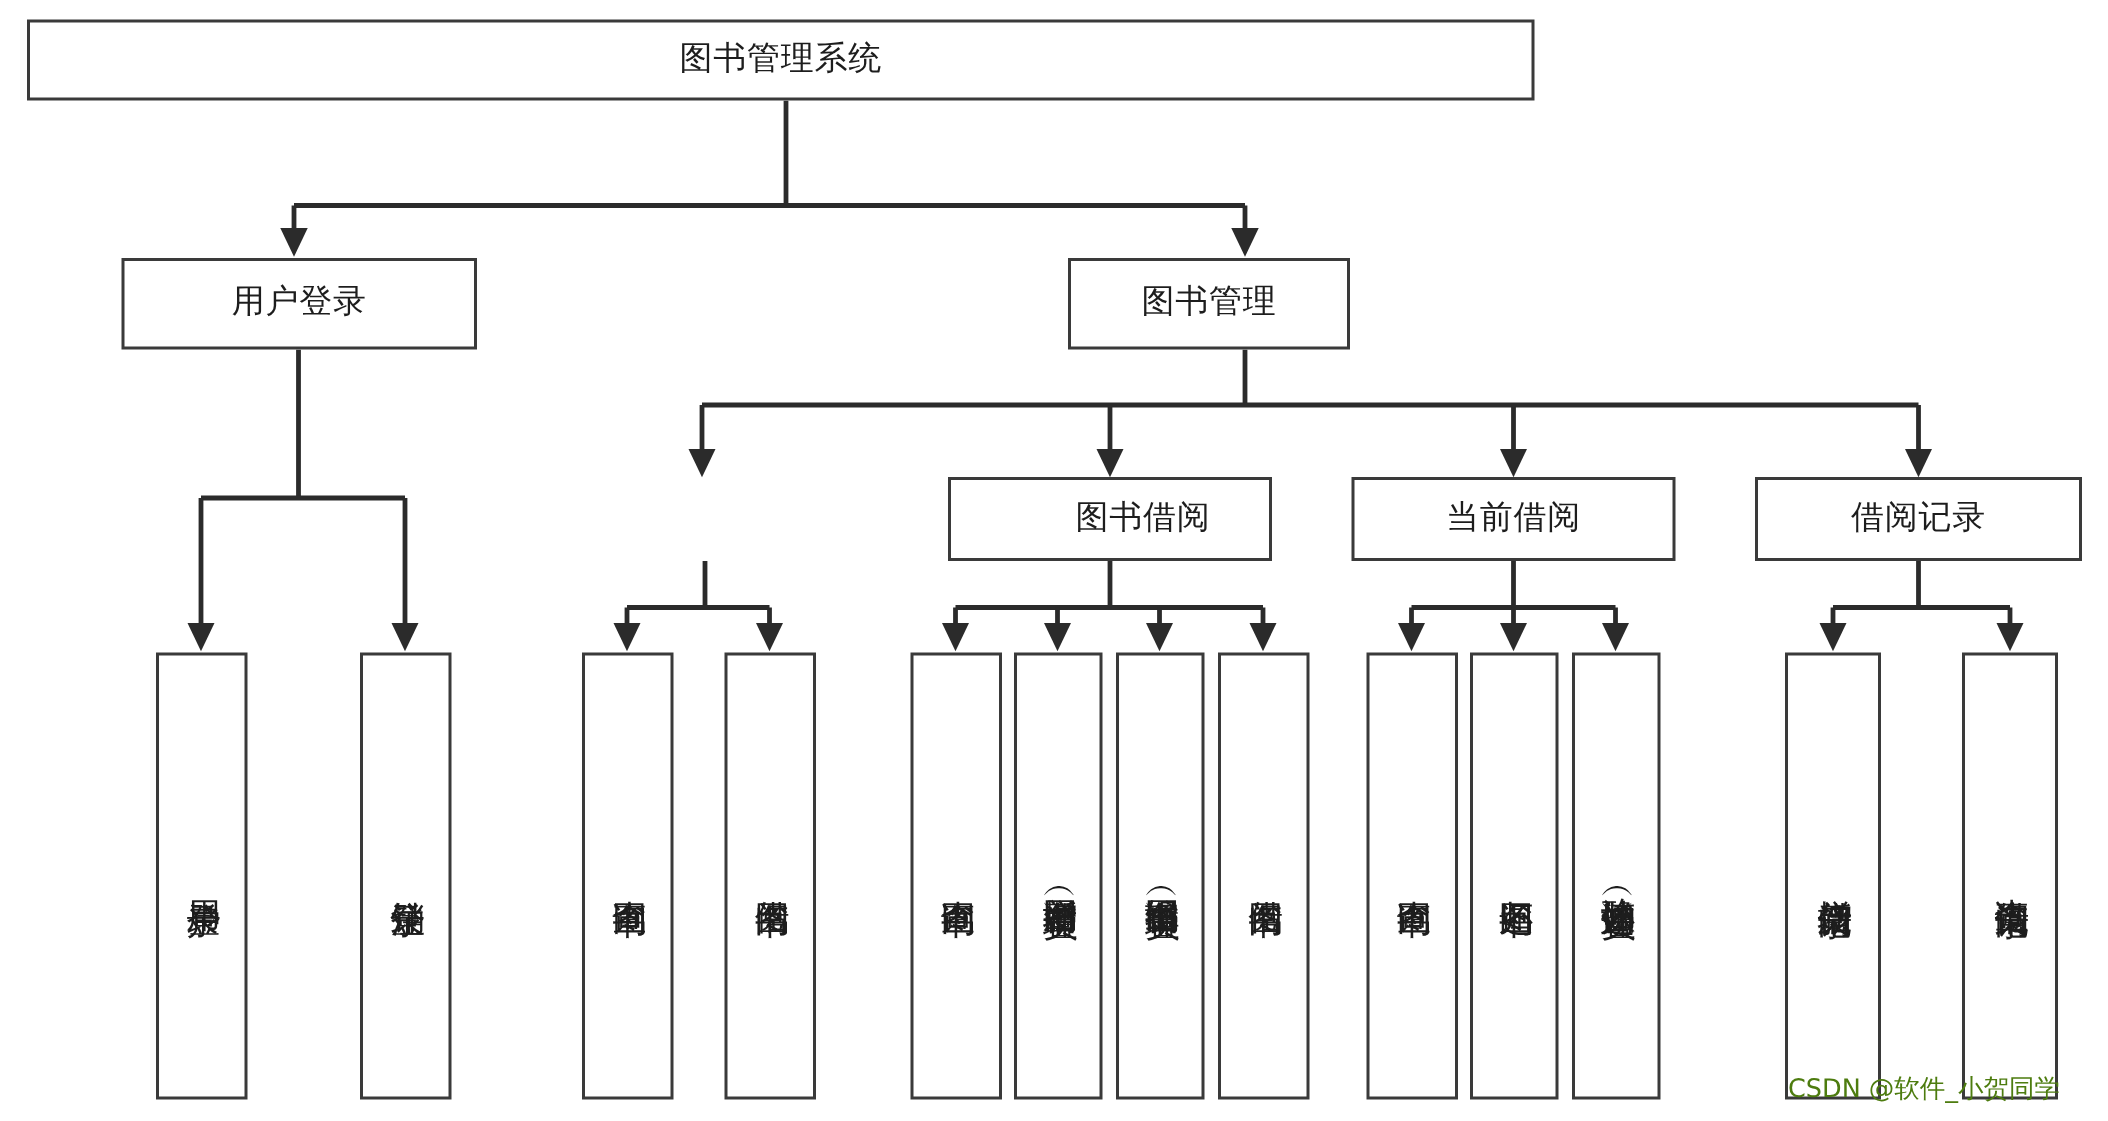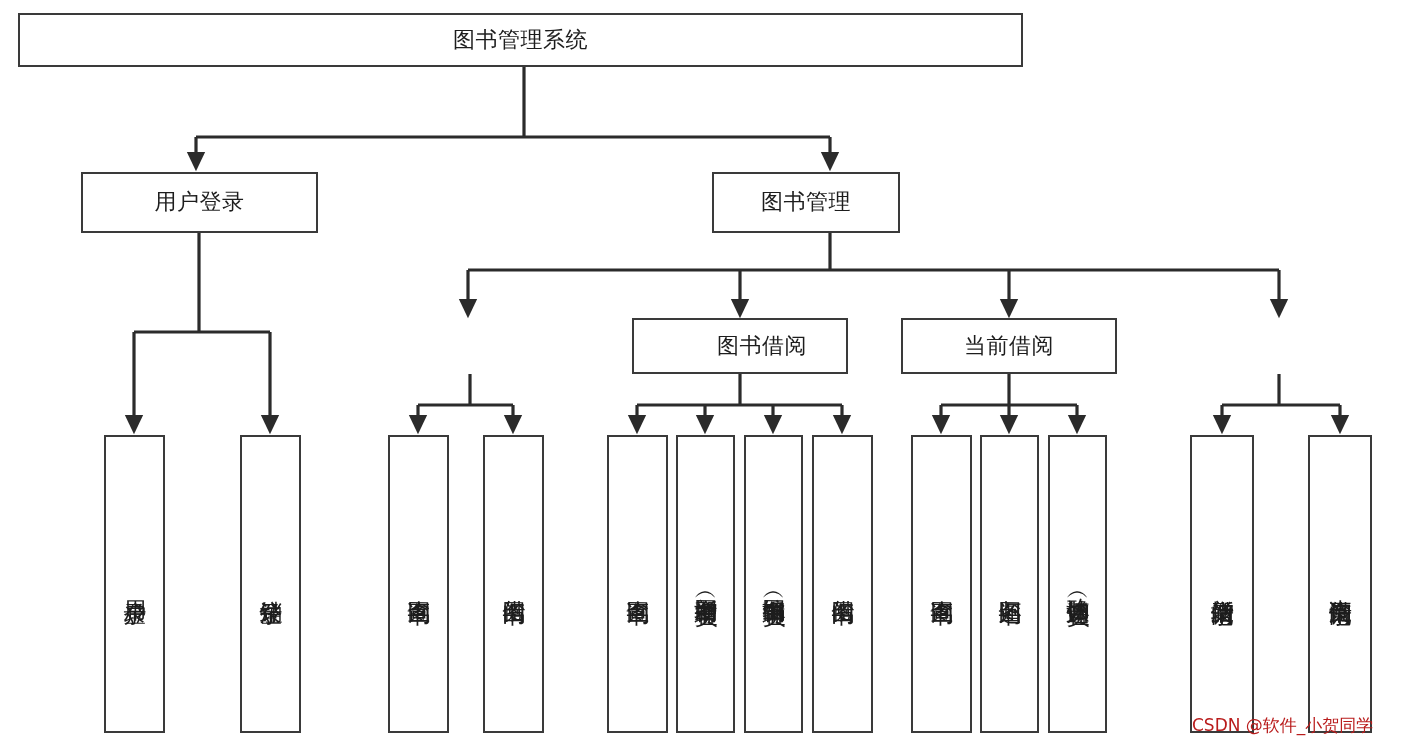--- a/index.html
+++ b/index.html
@@ -49,21 +49,21 @@
   .node.vert .lbl {
     writing-mode: vertical-rl;
     text-orientation: upright;
     white-space: nowrap;
   }
   #watermark {
     position: absolute;
     left: 1192px;
     top: 714px;
     font-size: 17px;
-    color: #b91c1c;
+    color: #4d7c0f;
     white-space: nowrap;
     font-family: "DejaVu Sans", "Liberation Sans", sans-serif;
   }
 </style>
 </head>
 <body>
 
 <div id="canvas">
 
   <svg id="edges" viewBox="0 0 1405 747" xmlns="http://www.w3.org/2000/svg">
@@ -126,20 +126,23 @@
   <div class="node horiz" style="left:712px; top:172px; width:188px; height:61px;">
     <span class="lbl">图书管理</span>
   </div>
 
   <div class="node horiz" style="left:632px; top:318px; width:216px; height:56px;padding-left:44px;">
     <span class="lbl">图书借阅</span>
   </div>
   <div class="node horiz" style="left:901px; top:318px; width:216px; height:56px;">
     <span class="lbl">当前借阅</span>
   </div>
+  <div class="node horiz" style="left:1170px; top:318px; width:218px; height:56px;">
+    <span class="lbl">借阅记录</span>
+  </div>
 
   <div class="node vert" style="left:104px; top:435px; width:61px; height:298px;">
     <span class="lbl">用户登录</span>
   </div>
   <div class="node vert" style="left:240px; top:435px; width:61px; height:298px;">
     <span class="lbl">注销登录</span>
   </div>
 
   <div class="node vert" style="left:388px; top:435px; width:61px; height:298px;">
     <span class="lbl">查询图书</span>

